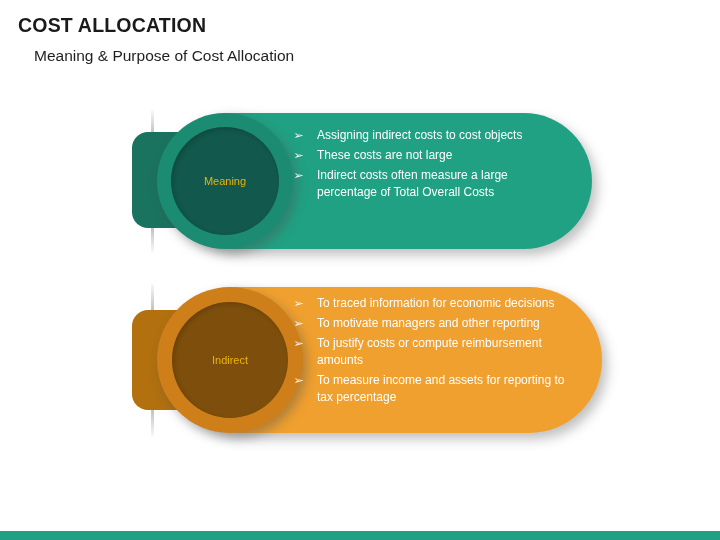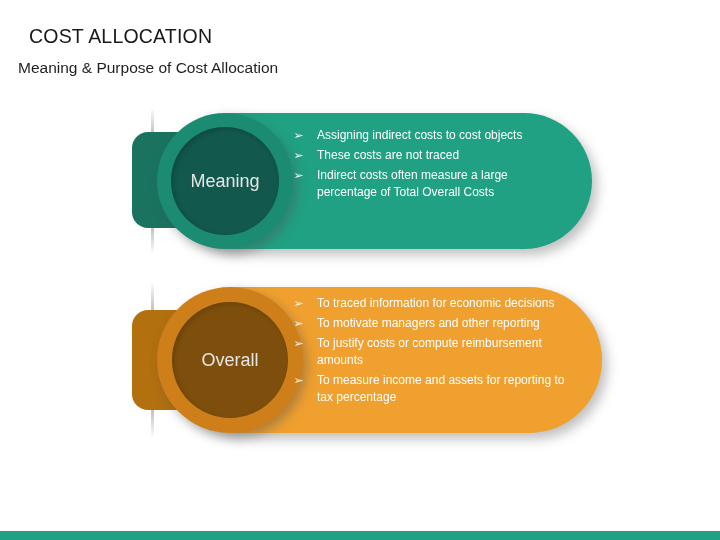--- a/index.html
+++ b/index.html
@@ -17,32 +17,32 @@
 
   
   .header {
     position: absolute;
     left: 18px;
     top: 14px;
     width: 680px;
   }
   .slide-title {
     font-size: 19.5px;
-    font-weight: normal;
+    font-weight: bold;
     color: #1a1a1a;
     letter-spacing: 0.2px;
     line-height: 1.2;
-    margin: 11px;
+    margin: 0;
   }
   .slide-subtitle {
     font-size: 15.5px;
     font-weight: normal;
     color: #1f1f1f;
     line-height: 1.2;
-    margin: 10px 0 0 0;
+    margin: 10px 0 0 16px;
   }
 
   
   .row {
     position: absolute;
   }
   .row-meaning {
     left: 132px;
     top: 110px;
     width: 460px;
@@ -137,22 +137,22 @@
   }
   .row-meaning .disc { background: #12584C; }
   .row-purposes .disc {
     background: #7E4F0C;
     width: 116px;
     height: 116px;
     left: 15px;
     top: 15px;
   }
   .disc-label {
-    color: #e5e5e5;
-    font-size: 18px;
+    color: #eab308;
+    font-size: 11px;
     line-height: 1;
     text-align: center;
     white-space: nowrap;
   }
 
   
   .bullets {
     position: absolute;
     z-index: 4;
     color: #ffffff;
@@ -214,36 +214,36 @@
       <span class="disc-label">Meaning</span>
     </div>
   </div>
   <div class="bullets">
     <div class="bullet">
       <span class="bullet-marker">➢</span>
       <span class="bullet-text">Assigning indirect costs to cost objects</span>
     </div>
     <div class="bullet">
       <span class="bullet-marker">➢</span>
-      <span class="bullet-text">These costs are not traced</span>
+      <span class="bullet-text">These costs are not large</span>
     </div>
     <div class="bullet">
       <span class="bullet-marker">➢</span>
       <span class="bullet-text">Indirect costs often measure a large percentage of Total Overall Costs</span>
     </div>
   </div>
 </div>
 
 <div class="row row-purposes">
   <div class="v-line"></div>
   <div class="tab"></div>
   <div class="pill"></div>
   <div class="ring">
     <div class="disc">
-      <span class="disc-label">Overall</span>
+      <span class="disc-label">Indirect</span>
     </div>
   </div>
   <div class="bullets">
     <div class="bullet">
       <span class="bullet-marker">➢</span>
       <span class="bullet-text">To traced information for economic decisions</span>
     </div>
     <div class="bullet">
       <span class="bullet-marker">➢</span>
       <span class="bullet-text">To motivate managers and other reporting</span>

